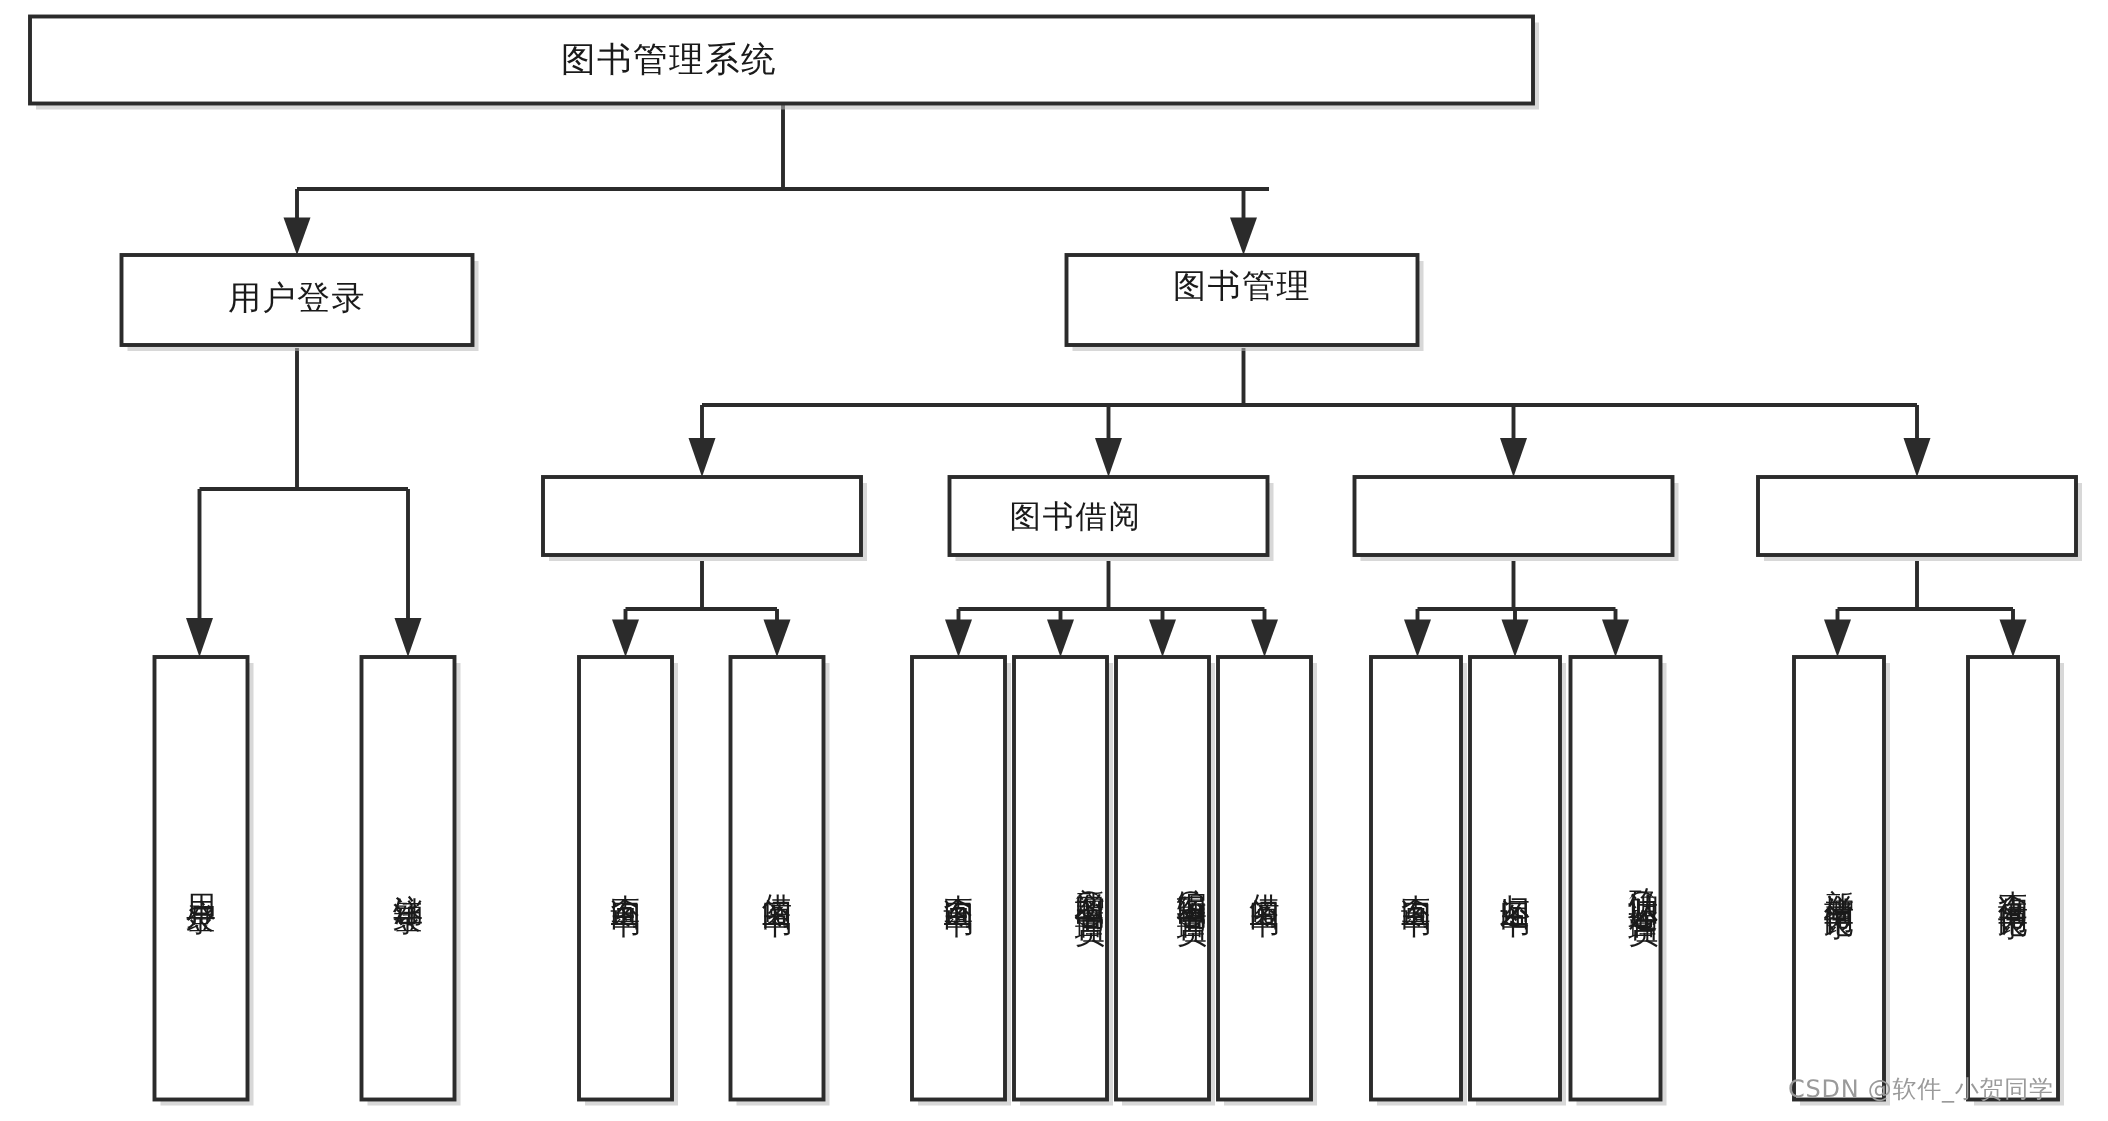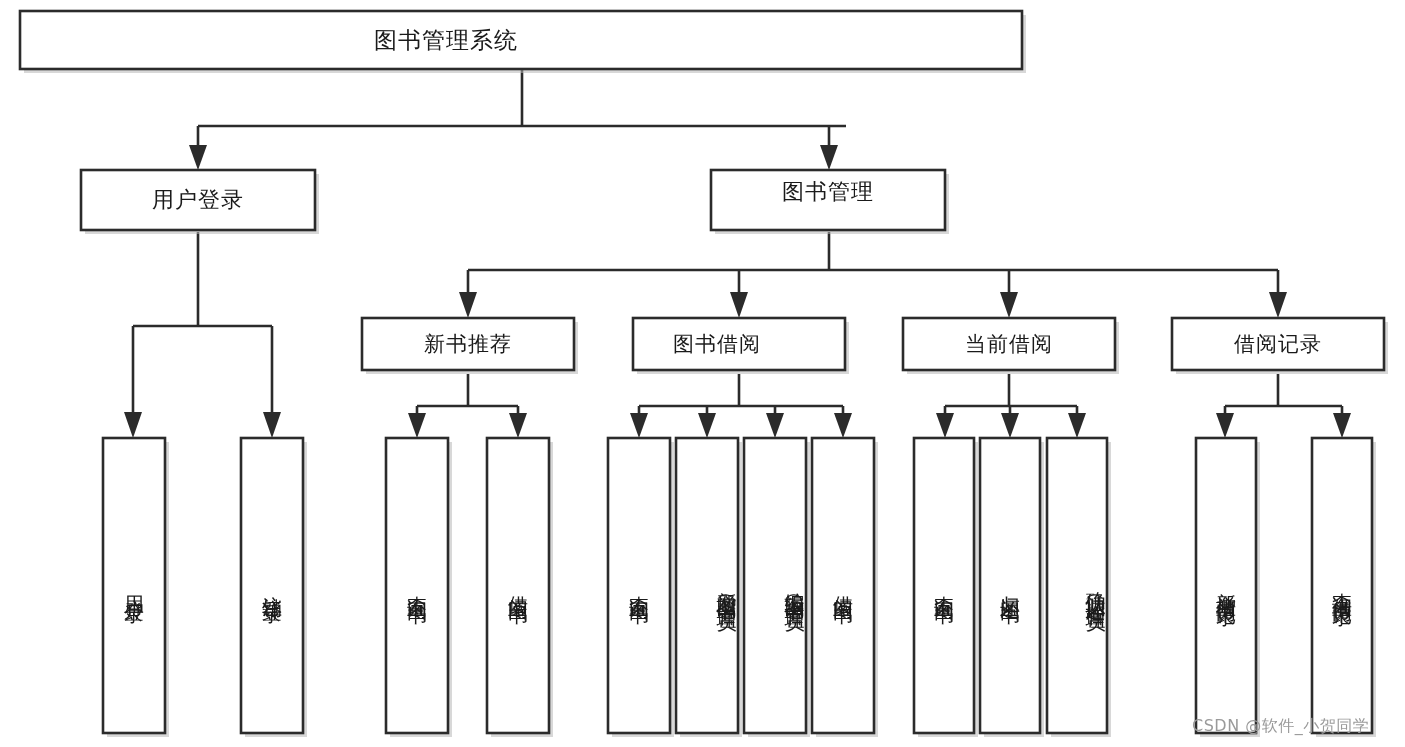--- a/index.html
+++ b/index.html
@@ -250,24 +250,21 @@
       <rect class="node-rect" x="1312" y="438" width="60" height="295"></rect>
     </g>
 
   </svg>
 
   <div class="node-label" style="left:20px; top:11px; width:852px; height:58px; font-size:23px;">图书管理系统</div>
 
   <div class="node-label" style="left:81px; top:170px; width:234px; height:60px; font-size:22px;">用户登录</div>
   <div class="node-label" style="left:711px; top:170px; width:234px; height:44px; font-size:22px;">图书管理</div>
 
-  <div class="node-label" style="left:362px; top:318px; width:212px; height:52px;">新书推荐</div>
   <div class="node-label" style="left:633px; top:318px; width:168px; height:52px;">图书借阅</div>
-  <div class="node-label" style="left:903px; top:318px; width:212px; height:52px;">当前借阅</div>
-  <div class="node-label" style="left:1172px; top:318px; width:212px; height:52px;">借阅记录</div>
 
   <div class="node-label vertical" style="left:103px; top:438px; width:62px; height:295px;">用户登录</div>
   <div class="node-label vertical" style="left:241px; top:438px; width:62px; height:295px;">注销登录</div>
 
   <div class="node-label vertical" style="left:386px; top:438px; width:62px; height:295px;">查询图书</div>
   <div class="node-label vertical" style="left:487px; top:438px; width:62px; height:295px;">借阅图书</div>
 
   <div class="node-label vertical" style="left:608px; top:438px; width:62px; height:295px;">查询图书</div>
   <div class="node-label vertical" style="left:676px; top:438px; width:62px; height:295px; align-items:flex-start; padding-top:8px; box-sizing:border-box;">新增图书（管理员）</div>
   <div class="node-label vertical" style="left:744px; top:438px; width:62px; height:295px; align-items:flex-start; padding-top:8px; box-sizing:border-box;">编辑图书（管理员）</div>

